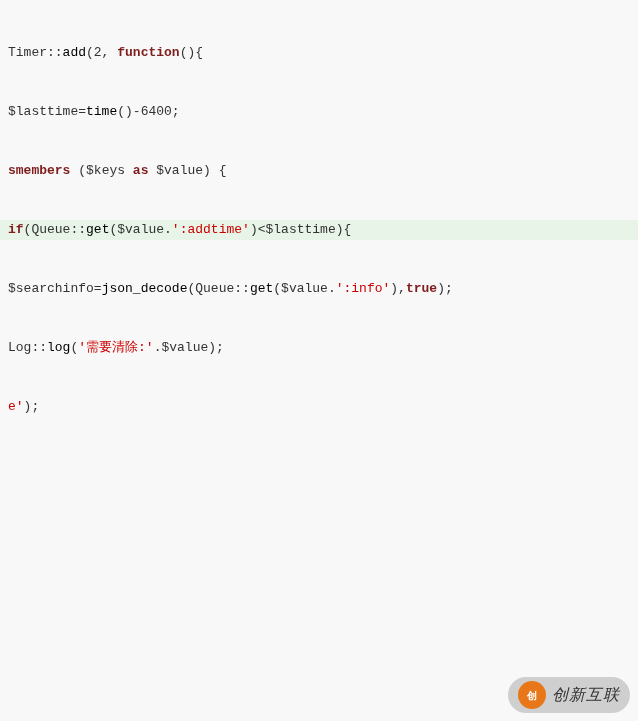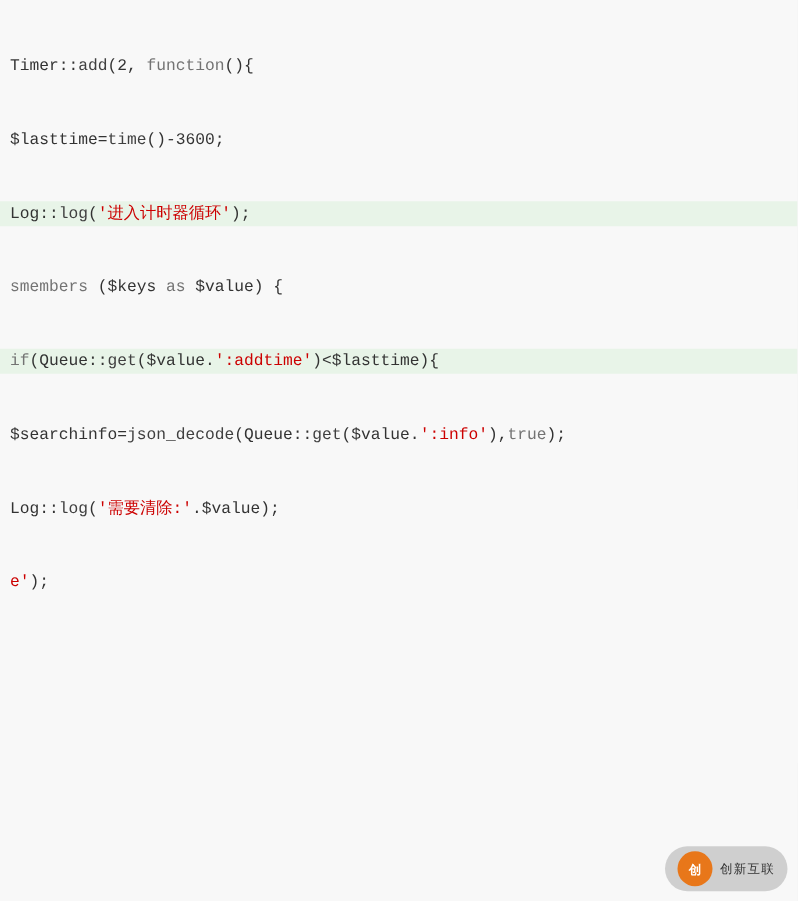--- a/index.html
+++ b/index.html
@@ -38,22 +38,22 @@
       height: 20px;
       line-height: 20px;
       white-space: nowrap;
       overflow: visible;
     }
 
     .line.highlight {
       background-color: #e8f4e8;
     }
 
-    .kw { color: #737373; font-weight: normal; }
-    .fn { color: #404040; }
+    .kw { color: #7f1d1d; font-weight: bold; }
+    .fn { color: #000000; }
     .str { color: #cc0000; }
     .plain { color: #333333; text-align: right; }
 
     .watermark {
       position: absolute;
       bottom: 8px;
       right: 8px;
       background: rgba(200, 200, 200, 0.85);
       border-radius: 20px;
       padding: 4px 10px;
@@ -71,34 +71,34 @@
       align-items: center;
       justify-content: center;
       color: white;
       font-size: 10px;
       font-weight: bold;
       font-family: Arial, sans-serif;
     }
 
     .watermark-text {
       font-family: Arial, sans-serif;
-      font-size: 10px;
+      font-size: 16px;
       color: #333;
       letter-spacing: 1px;
+      font-style: italic;
     }
   </style>
 </head>
 <body>
 
 <div class="code-container">
 
   <div class="code-block">
     <span class="line"><span class="plain">Timer::</span><span class="fn">add</span><span class="plain">(2, </span><span class="kw">function</span><span class="plain">(){</span></span>
-    <span class="line"><span class="plain">    $lasttime=</span><span class="fn">time</span><span class="plain">()-3600;</span></span>
-    <span class="line highlight"><span class="plain">    Log::</span><span class="fn">log</span><span class="plain">(</span><span class="str">'进入计时器循环'</span><span class="plain">);</span></span>
+    <span class="line"><span class="plain">    $lasttime=</span><span class="fn">time</span><span class="plain">()-6400;</span></span>
     <span class="line"><span class="plain">    </span><span class="kw">smembers</span><span class="plain"> ($keys </span><span class="kw">as</span><span class="plain"> $value) {</span></span>
     <span class="line highlight"><span class="plain">        </span><span class="kw">if</span><span class="plain">(Queue::</span><span class="fn">get</span><span class="plain">($value.</span><span class="str">':addtime'</span><span class="plain">)&lt;$lasttime){</span></span>
     <span class="line"><span class="plain">            $searchinfo=</span><span class="fn">json_decode</span><span class="plain">(Queue::</span><span class="fn">get</span><span class="plain">($value.</span><span class="str">':info'</span><span class="plain">),</span><span class="kw">true</span><span class="plain">);</span></span>
     <span class="line"><span class="plain">            Log::</span><span class="fn">log</span><span class="plain">(</span><span class="str">'需要清除:'</span><span class="plain">.$value);</span></span>
     <span class="line"><span class="str">e'</span><span class="plain">);</span></span>
     <span class="line"></span>
     
     
     
     

